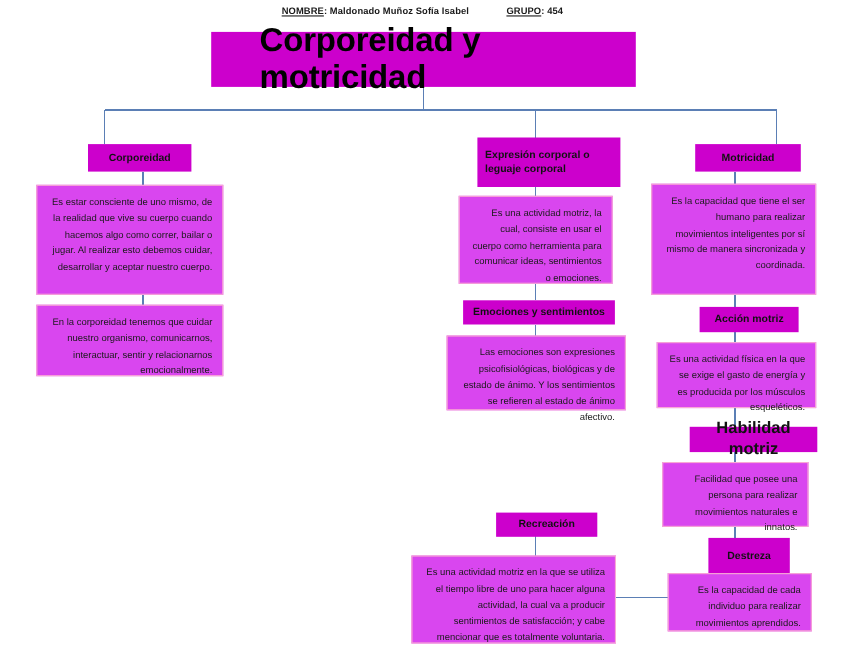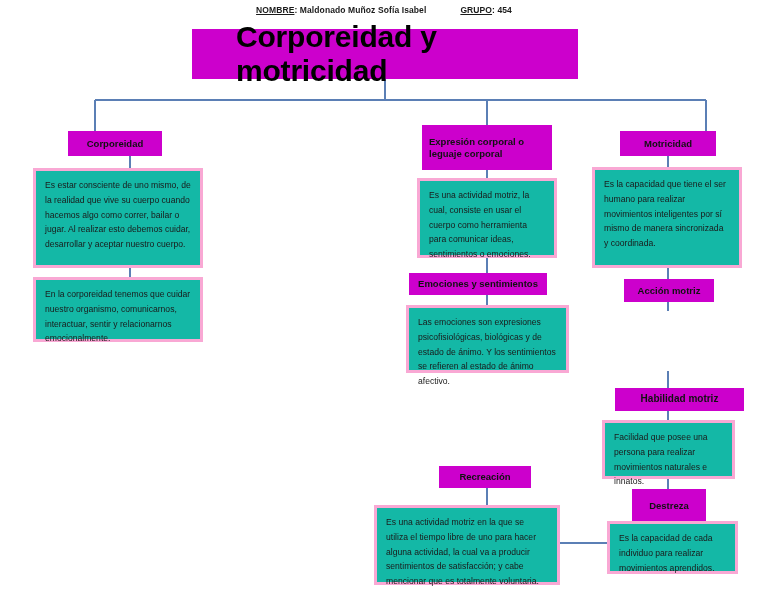--- a/index.html
+++ b/index.html
@@ -28,46 +28,47 @@
   
   .chip{
     position:absolute;
     background:#cc00cc;
     color:#111111;
     display:flex;align-items:center;justify-content:center;
     text-align:center;
     font-weight:bold;
     line-height:1.25;
     box-sizing:border-box;
+    margin-left:12px;
   }
 
   
   .title{
     position:absolute;
     left:192px;top:29px;width:386px;height:50px;
     background:#cc00cc;
     color:#000000;
     display:flex;align-items:center;justify-content:center;
     font-size:30px;font-weight:bold;
     letter-spacing:-0.2px;
     box-sizing:border-box;
     padding-left:44px;
   }
 
   
   .box{
     position:absolute;
-    background:#14b8a6;
-    border:3px solid #f9a8d4;
+    background:#d946ef;
+    border:1px solid #f9a8d4;
     box-sizing:border-box;
     color:#1a1a1a;
     font-size:8.6px;
     line-height:1.72;
     padding:7px 9px 5px 9px;
-    text-align:left;
+    text-align:right;
   }
 </style>
 </head>
 <body>
 
 <div id="canvas">
 
   <div class="hdr">
     <span class="u">NOMBRE</span><span>: Maldonado Muñoz Sofía Isabel</span><span class="gap"></span><span class="u">GRUPO</span><span>: 454</span>
   </div>
@@ -121,22 +122,23 @@
   <div class="chip" style="left:439px;top:466px;width:92px;height:22px;font-size:9.5px;">Recreación</div>
 
   <div class="box" style="left:374px;top:505px;width:186px;height:80px;">Es una actividad motriz en la que se utiliza el tiempo libre de uno para hacer alguna actividad, la cual va a producir sentimientos de satisfacción; y cabe mencionar que es totalmente voluntaria.</div>
 
   <div class="chip" style="left:620px;top:131px;width:96px;height:25px;font-size:9.5px;">Motricidad</div>
 
   <div class="box" style="left:592px;top:167px;width:150px;height:101px;">Es la capacidad que tiene el ser humano para realizar movimientos inteligentes por sí mismo de manera sincronizada y coordinada.</div>
 
   <div class="chip" style="left:624px;top:279px;width:90px;height:23px;font-size:9.5px;">Acción motriz</div>
 
+  <div class="box" style="left:597px;top:311px;width:145px;height:60px;">Es una actividad física en la que se exige el gasto de energía y es producida por los músculos esqueléticos.</div>
 
-  <div class="chip" style="left:615px;top:388px;width:129px;height:23px;font-size:10px;">Habilidad motriz</div>
+  <div class="chip" style="left:615px;top:388px;width:116px;height:23px;font-size:15px;">Habilidad motriz</div>
 
   <div class="box" style="left:602px;top:420px;width:133px;height:59px;">Facilidad que posee una persona para realizar movimientos naturales e innatos.</div>
 
   <div class="chip" style="left:632px;top:489px;width:74px;height:33px;font-size:9.5px;">Destreza</div>
 
   <div class="box" style="left:607px;top:521px;width:131px;height:53px;">Es la capacidad de cada individuo para realizar movimientos aprendidos.</div>
 
 </div>
 
 </body></html>

